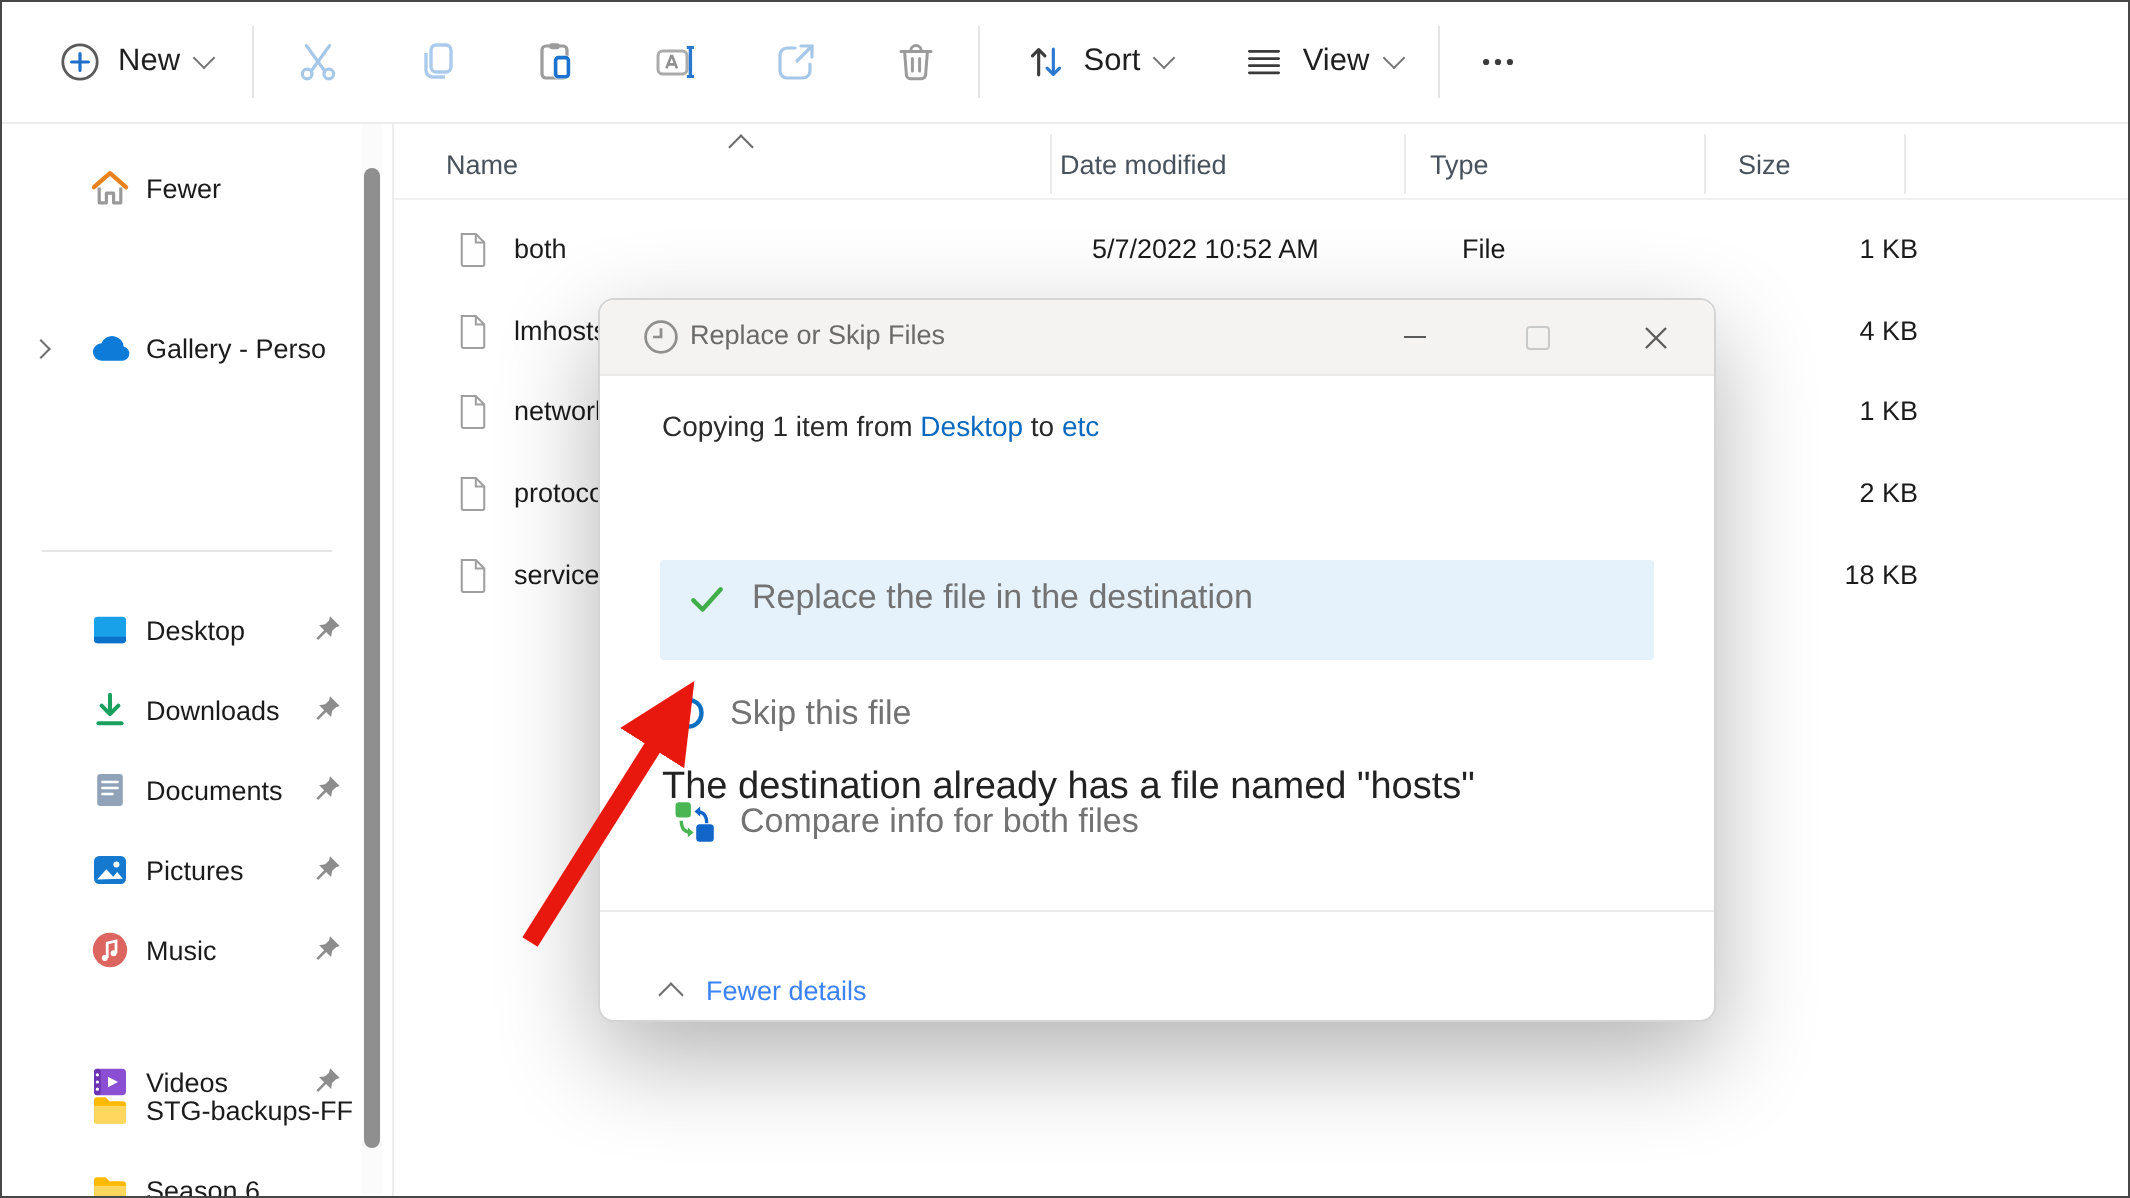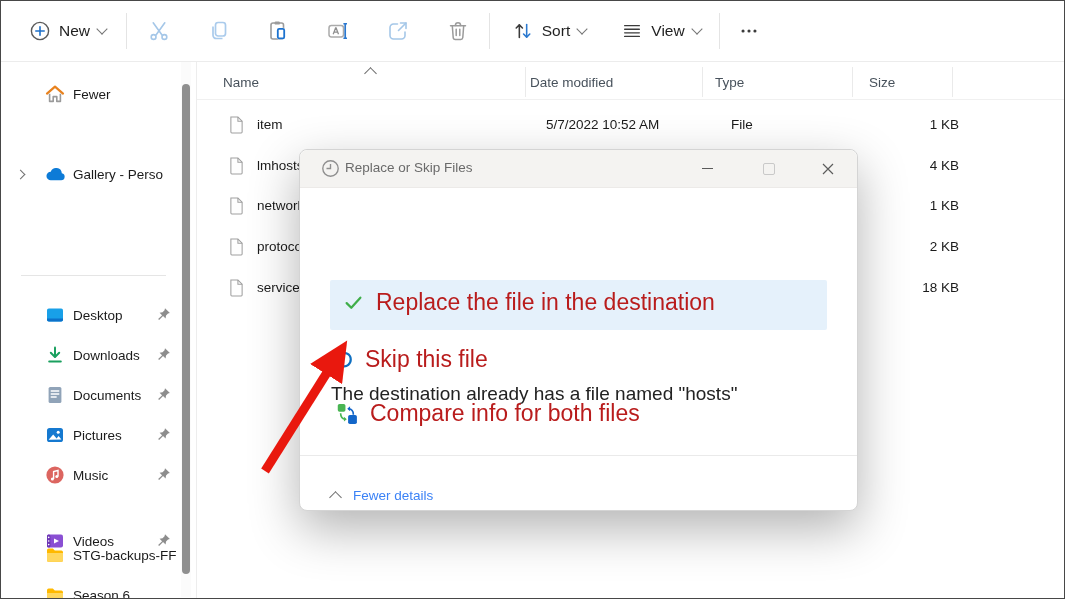--- a/index.html
+++ b/index.html
@@ -47,21 +47,21 @@
           border-radius:8px;box-shadow:0 18px 50px rgba(0,0,0,.30);z-index:10;box-sizing:border-box;}
   .dlg-titlebar{position:absolute;top:0;left:0;right:0;height:37px;background:#f4f3f1;border-radius:8px 8px 0 0;
                 border-bottom:1px solid #eceae8;}
   .dlg-title{position:absolute;left:45px;top:10px;font-size:13.5px;color:#6a6a6a;}
   .dlg-clock{position:absolute;left:21px;top:9px;width:19px;height:19px;}
   .cap-btn{position:absolute;top:0;width:46px;height:37px;display:flex;align-items:center;justify-content:center;}
   .dlg-body-text{font-size:14px;color:#2a2a2a;}
   .dlg-link{color:#0b6ac0;}
   .dlg-headline{position:absolute;left:31px;top:233px;font-size:19px;color:#222;}
   .opt{display:flex;align-items:center;position:absolute;cursor:default;}
-  .opt-label{font-size:23px;color:#b91c1c;}
+  .opt-label{font-size:17px;color:#737373;}
   .replace-hl{position:absolute;left:30px;top:130px;width:497px;height:50px;background:#e5f1fb;border-radius:2px;}
   .dlg-divider{position:absolute;left:0;right:0;top:305px;height:1px;background:#eaeaea;}
   .dlg-footer{position:absolute;left:31px;top:338px;display:flex;align-items:center;gap:13px;color:#3b82f6;font-size:13.5px;}
   .foot-chev{width:8px;height:8px;border-left:1.5px solid #6e6e6e;border-top:1.5px solid #6e6e6e;
              transform:rotate(45deg);margin-top:4px;}
 
   .arrow-layer{position:absolute;inset:0;z-index:20;pointer-events:none;}
 </style>
 </head>
 <body>
@@ -345,21 +345,21 @@
   </div>
   <div class="hdr-underline"></div>
 
   <div class="file-row" style="top:104px;">
     <span class="f-icon">
       <svg width="15" height="20" viewBox="0 0 16 20">
           <path d="M2 1.5 h7.5 L14 6 v11.5 a1 1 0 0 1-1 1 H3 a1 1 0 0 1-1-1 z" fill="#fefefe" stroke="#9f9f9f" stroke-width="1.1"></path>
           <path d="M9.5 1.5 V6 H14" fill="none" stroke="#9f9f9f" stroke-width="1.1"></path>
         </svg>
     </span>
-    <span class="f-name">item</span>
+    <span class="f-name">both</span>
     <span class="f-date">5/7/2022 10:52 AM</span>
     <span class="f-type">File</span>
     <span class="f-size">1 KB</span>
   </div>
   <div class="file-row" style="top:145px;">
     <span class="f-icon">
       <svg width="15" height="20" viewBox="0 0 16 20">
           <path d="M2 1.5 h7.5 L14 6 v11.5 a1 1 0 0 1-1 1 H3 a1 1 0 0 1-1-1 z" fill="#fefefe" stroke="#9f9f9f" stroke-width="1.1"></path>
           <path d="M9.5 1.5 V6 H14" fill="none" stroke="#9f9f9f" stroke-width="1.1"></path>
         </svg>
@@ -415,20 +415,23 @@
       </div>
       <div class="cap-btn" style="left:505px;">
         <span style="display:flex;">
           <svg width="12" height="12" viewBox="0 0 12 12" stroke="#5c5c5c" stroke-width="1.2">
               <path d="M1 1 L11 11 M11 1 L1 11"></path>
             </svg>
         </span>
       </div>
     </div>
 
+    <div class="abs dlg-body-text" style="left:31px;top:55px;">
+      <span>Copying 1 item from </span><span class="dlg-link">Desktop</span><span> to </span><span class="dlg-link">etc</span>
+    </div>
 
     <div class="dlg-headline">The destination already has a file named "hosts"</div>
 
     <div class="replace-hl"></div>
     <div class="opt" style="left:44px;top:139px;gap:13px;">
       <span style="display:flex;">
         <svg width="19" height="19" viewBox="0 0 18 18" fill="none">
             <path d="M2.5 9.6 L6.9 14 L15.5 4.4" stroke="#3fae49" stroke-width="2.1" stroke-linecap="round" stroke-linejoin="round"></path>
           </svg>
       </span>

